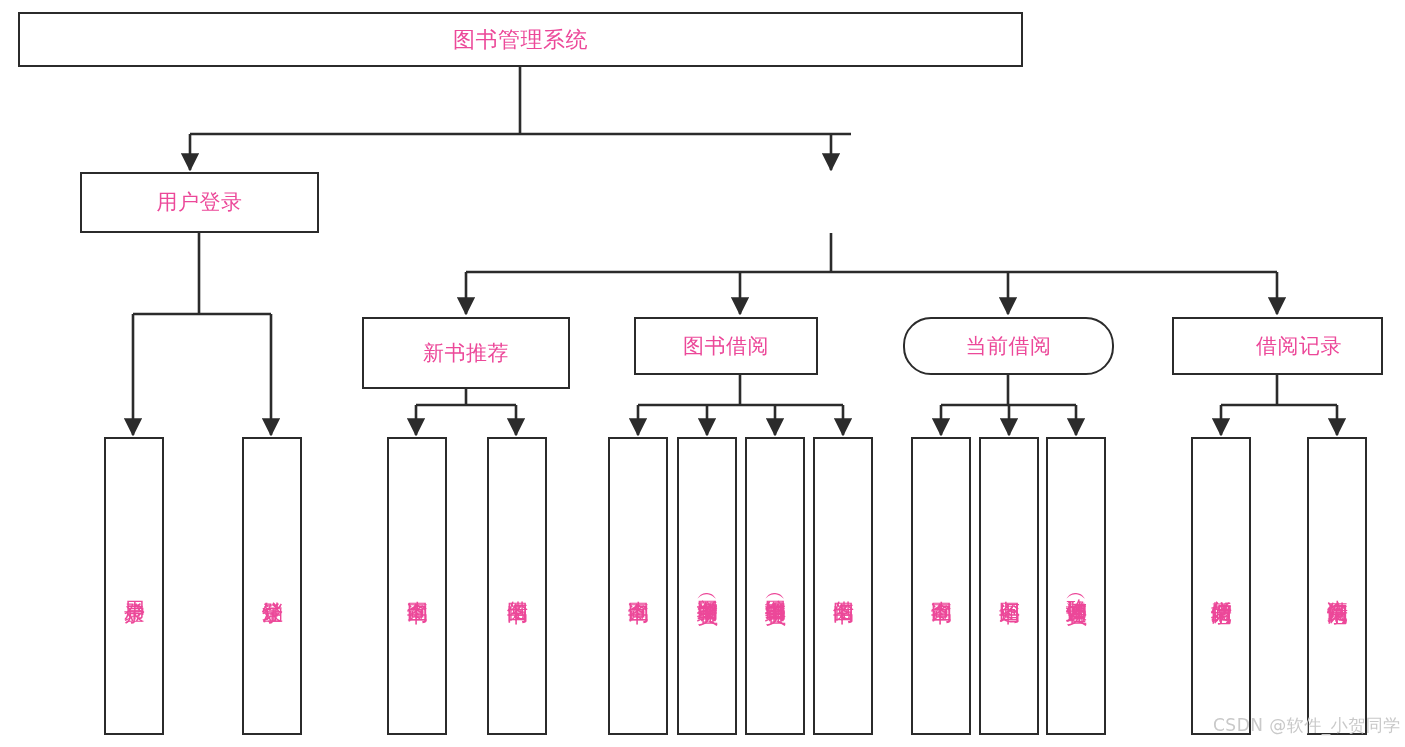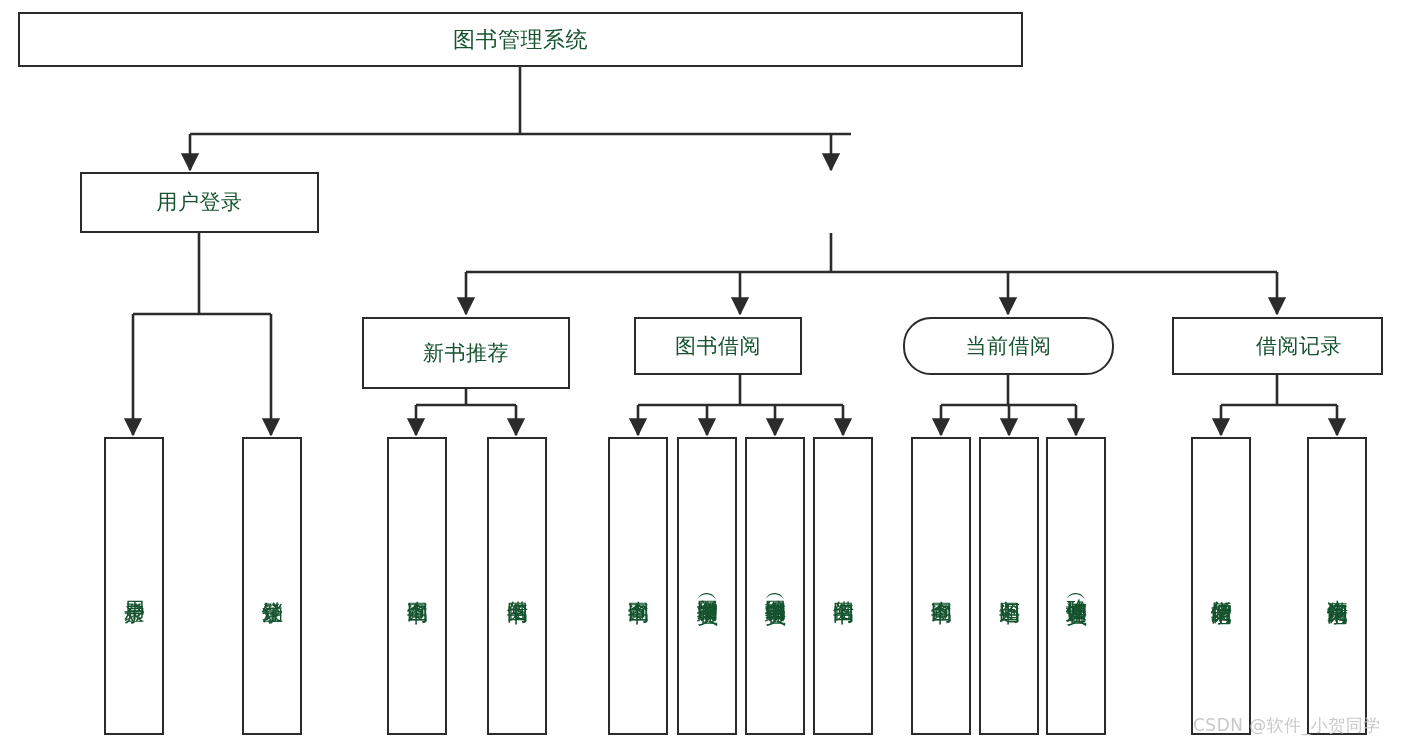--- a/index.html
+++ b/index.html
@@ -26,21 +26,21 @@
     pointer-events: none;
   }
   .node {
     position: absolute;
     box-sizing: border-box;
     border: 2.5px solid #2b2b2b;
     background: #ffffff;
     display: flex;
     align-items: center;
     justify-content: center;
-    color: #14532d;
+    color: #ec4899;
     line-height: 1.18;
     text-align: left;
   }
   .node.horiz {
     font-size: 21px;
     letter-spacing: 0.5px;
   }
   .node.vert {
     writing-mode: vertical-rl;
     text-orientation: upright;
@@ -127,21 +127,21 @@
     <span class="label">图书管理系统</span>
   </div>
 
   <div class="node horiz" style="left:80px; top:172px; width:239px; height:61px;">
     <span class="label">用户登录</span>
   </div>
 
   <div class="node horiz" style="left:362px; top:317px; width:208px; height:72px;">
     <span class="label">新书推荐</span>
   </div>
-  <div class="node horiz" style="left:634px; top:317px; width:168px; height:58px;">
+  <div class="node horiz" style="left:634px; top:317px; width:184px; height:58px;">
     <span class="label">图书借阅</span>
   </div>
   <div class="node horiz" style="left:903px; top:317px; width:211px; height:58px;border-radius:28px;">
     <span class="label">当前借阅</span>
   </div>
   <div class="node horiz" style="left:1172px; top:317px; width:211px; height:58px;padding-left:43px;">
     <span class="label">借阅记录</span>
   </div>
 
   <div class="node vert" style="left:104px; top:437px; width:60px; height:298px;">
@@ -181,15 +181,15 @@
     <span class="label">确认归还（管理员）</span>
   </div>
 
   <div class="node vert" style="left:1191px; top:437px; width:60px; height:298px;">
     <span class="label">新增借阅记录</span>
   </div>
   <div class="node vert" style="left:1307px; top:437px; width:60px; height:298px;">
     <span class="label">查询借阅记录</span>
   </div>
 
-  <div class="watermark" style="left:1193px; top:714px;">CSDN @软件_小贺同学</div>
+  <div class="watermark" style="left:1193px; top:714px;padding-left:20px;">CSDN @软件_小贺同学</div>
 
 </div>
 
 </body></html>

